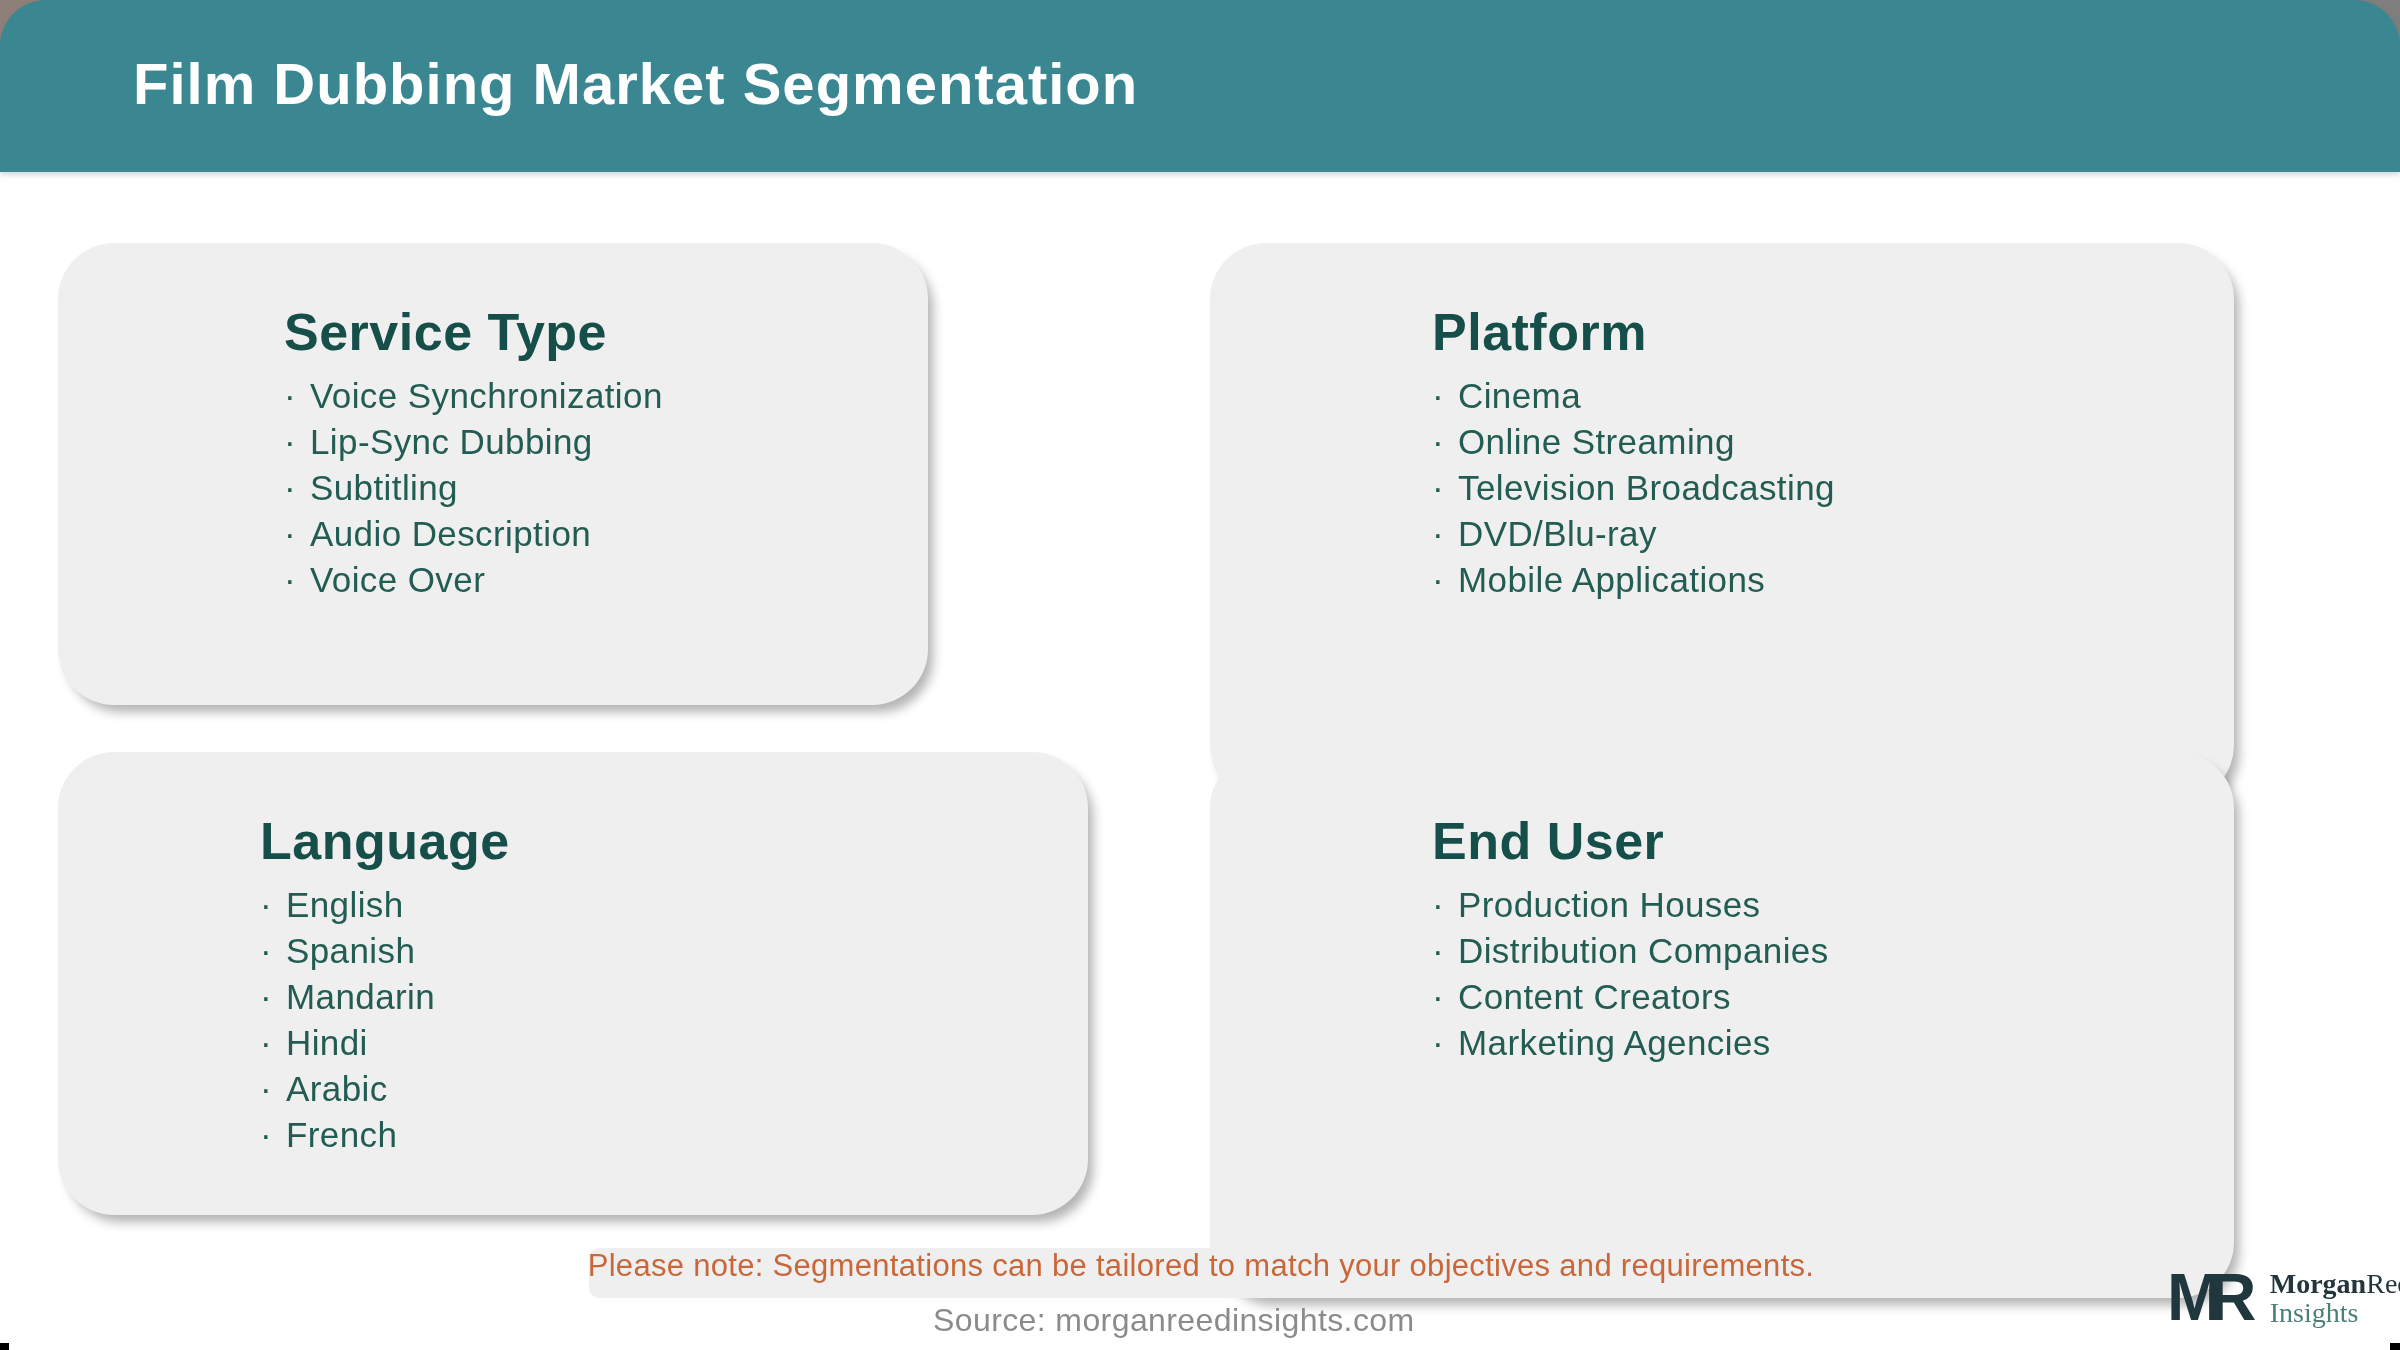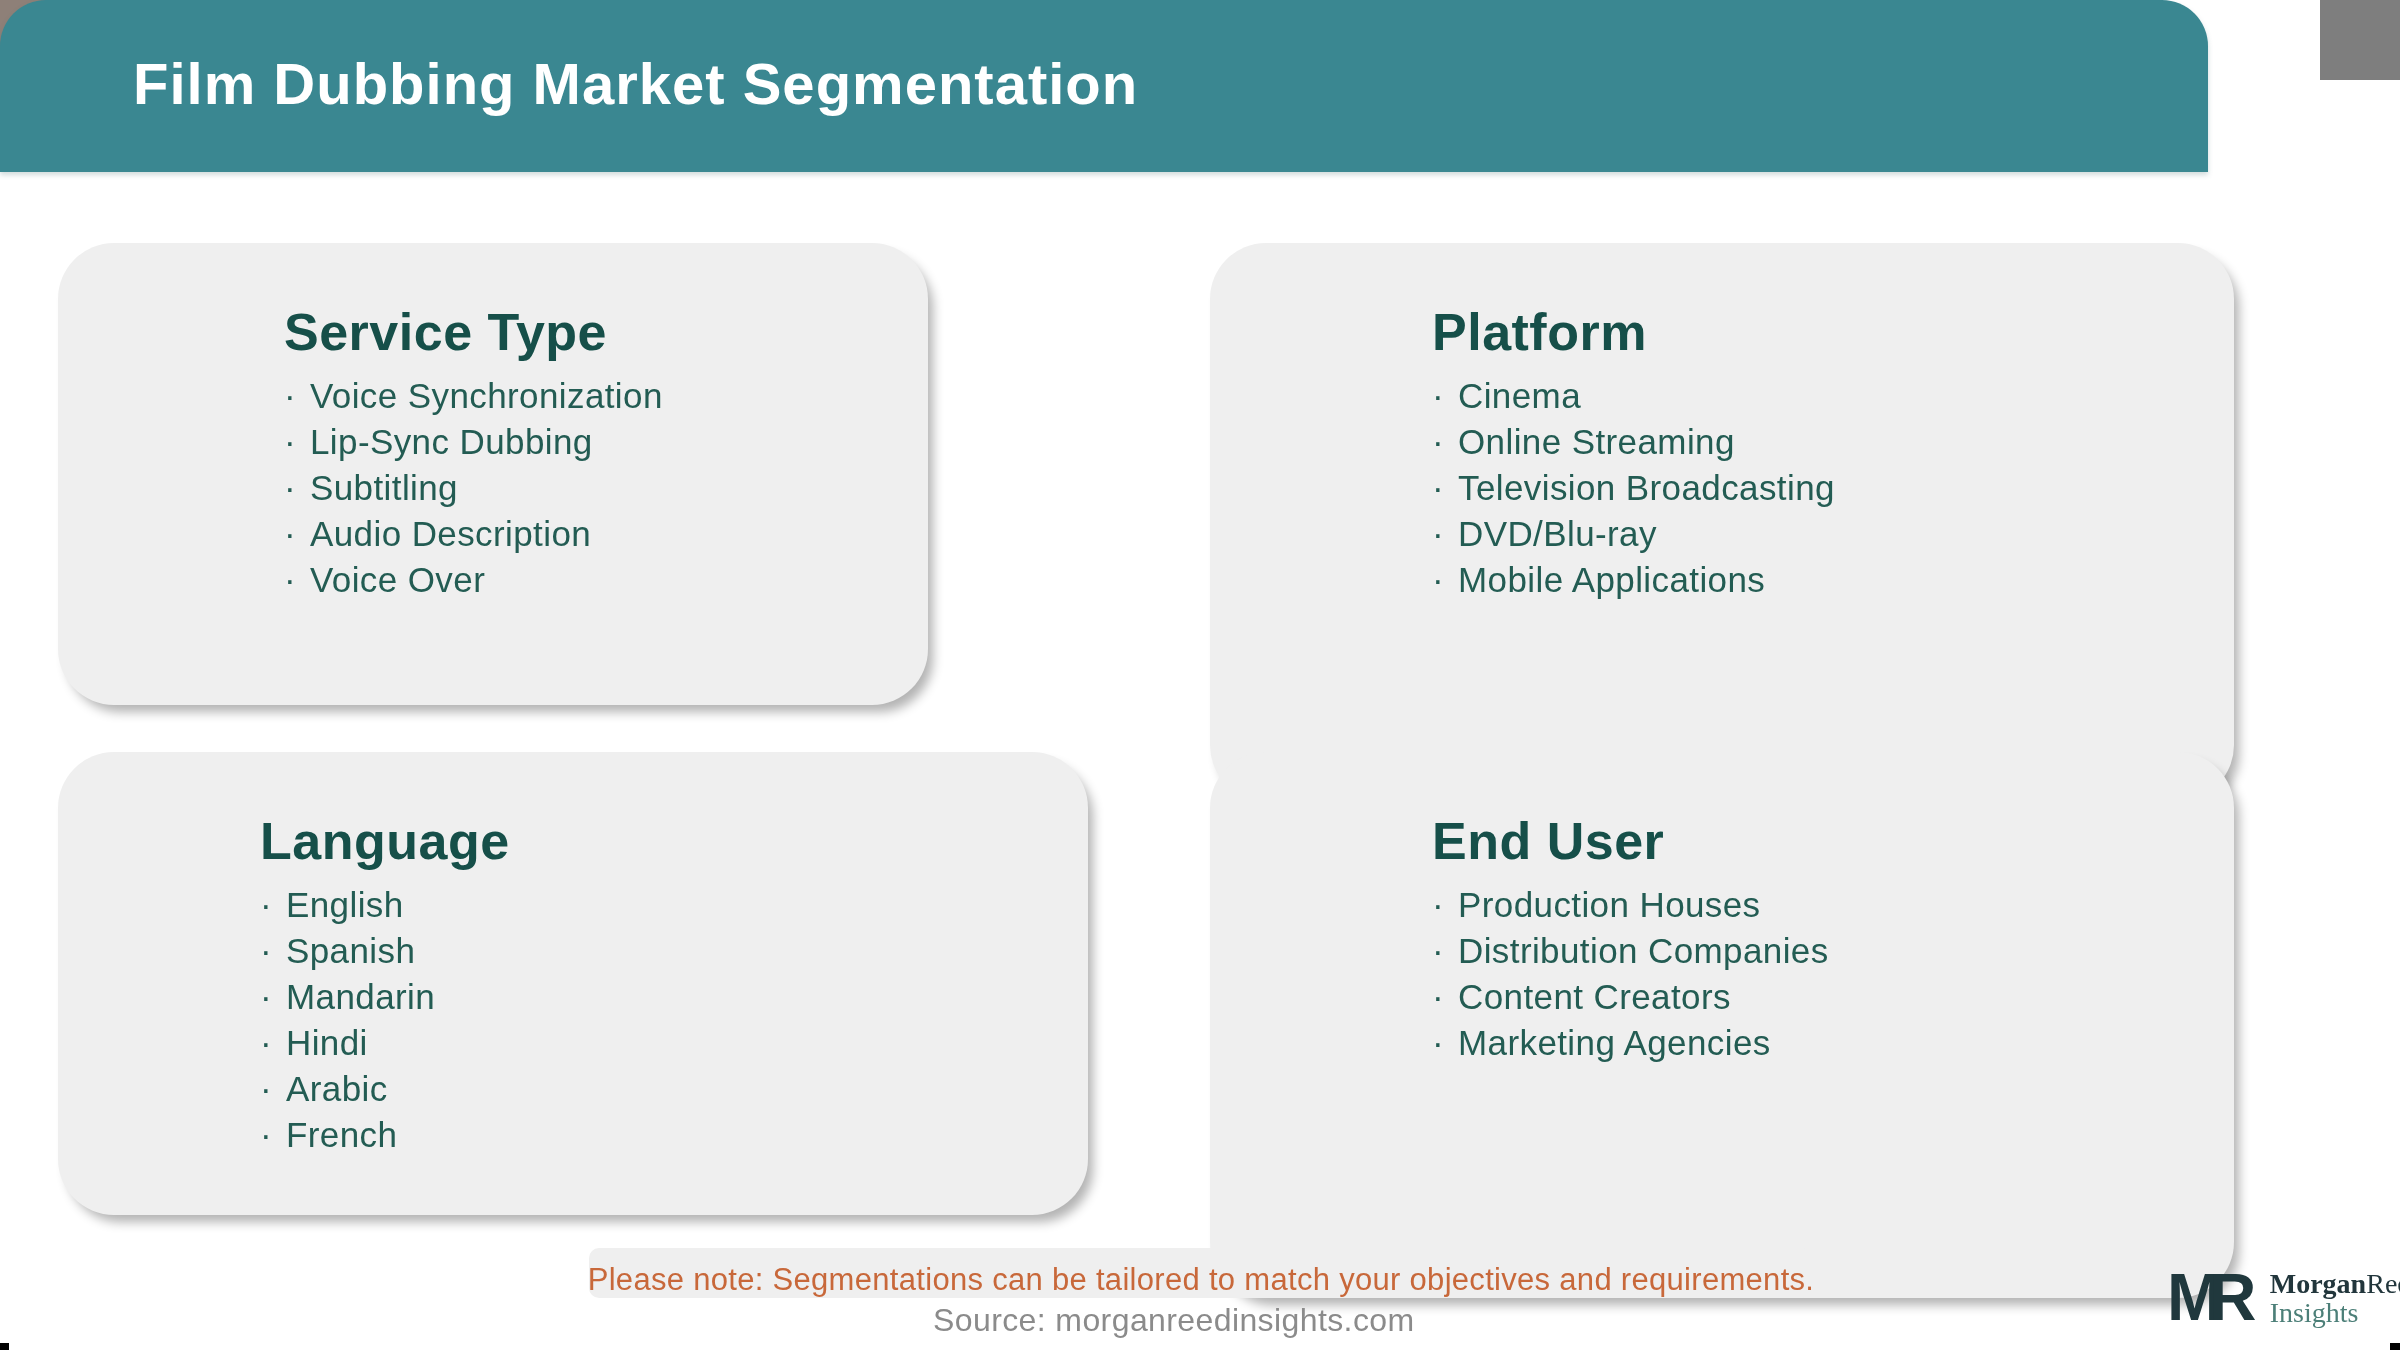--- a/index.html
+++ b/index.html
@@ -10,26 +10,25 @@
     background:#ffffff;
     overflow:hidden;
     font-family:"Liberation Sans", sans-serif;
   }
   
   .corner-bg{position:absolute;top:0;width:80px;height:80px;z-index:0;}
   .corner-bg.left{left:0;background:#8e8078;}
   .corner-bg.right{right:0;background:#7e7e7e;}
 
   .header{
-    position:absolute;left:0;top:0;width:2164px;height:172px;
+    position:absolute;left:0;top:0;width:2400px;height:172px;
     background:#3a8791;
     border-radius:46px 46px 0 0;
     z-index:1;
     box-shadow:0 3px 5px rgba(70,110,115,0.25);
-    padding-left:44px;
   }
   .header .title{
     position:absolute;left:133px;top:50%;transform:translateY(-54%);
     color:#ffffff;font-size:58px;font-weight:bold;letter-spacing:1px;
     white-space:nowrap;
   }
 
   .card{
     position:absolute;
     background:#efefef;
@@ -52,21 +51,21 @@
   ul.bullets{list-style:none;margin:0;padding:0;}
   ul.bullets li{
     color:#235c53;font-size:35px;line-height:46px;letter-spacing:0.4px;
     white-space:nowrap;
   }
   ul.bullets .dot{display:inline-block;width:26px;color:#235c53;}
 
   .note-bar{
     position:absolute;left:589px;top:1248px;width:1224px;height:50px;
     background:#efefef;border-radius:10px;z-index:1;
-    display:flex;align-items:flex-end;justify-content:center;
+    display:flex;align-items:flex-start;justify-content:center;
   }
   .note-bar .note-text{
     color:#c8683a;font-size:31px;letter-spacing:0.3px;white-space:nowrap;
   }
 
   .source-text{
     position:absolute;left:933px;top:1302px;
     color:#8b8b8b;font-size:32px;letter-spacing:0.4px;white-space:nowrap;z-index:1;text-align:right;
   }
 

